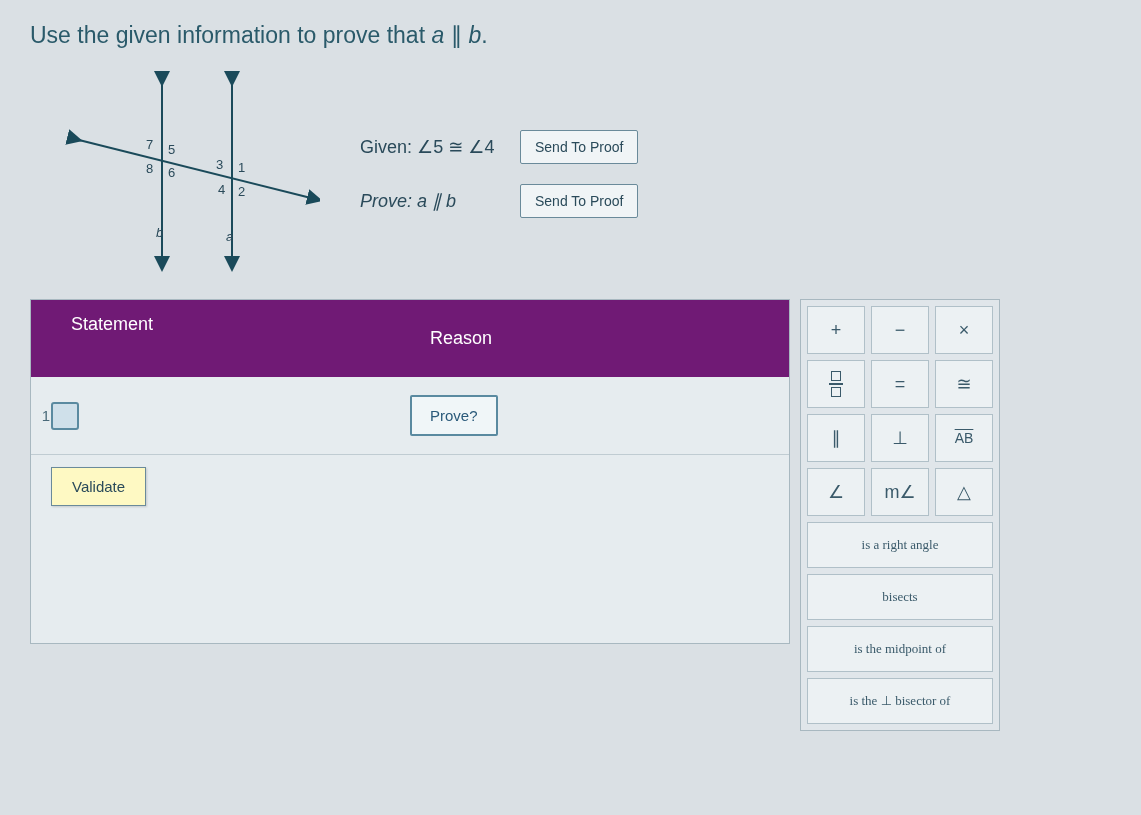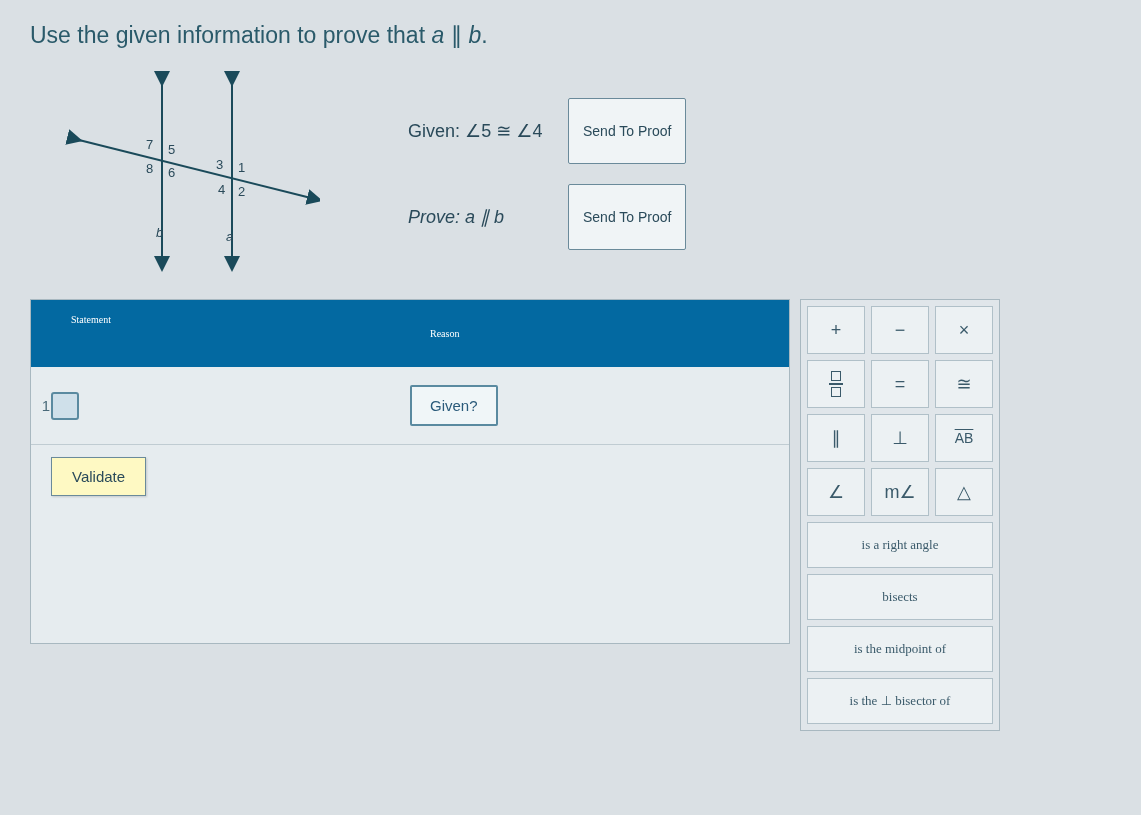--- a/index.html
+++ b/index.html
@@ -29,50 +29,49 @@
     position: relative;
   }
   .given-prove {
     display: flex;
     flex-direction: column;
     gap: 20px;
     font-size: 18px;
     color: #2a4a5a;
   }
   .gp-row { display: flex; align-items: center; gap: 20px; }
-  .gp-row .label { min-width: 140px; margin-left: 48px; }
+  .gp-row .label { min-width: 140px; }
   .btn {
     border: 1px solid #6a8a9a;
     background: #f0f4f6;
     color: #2a4a5a;
-    padding: 24px 14px;
+    padding: 8px 14px;
     font-size: 14px;
     cursor: pointer;
     border-radius: 2px;
   }
   .main-row {
     display: flex;
     padding: 10px 30px 0 30px;
     gap: 10px;
     align-items: flex-start;
   }
   .proof-panel {
     flex: 0 0 760px;
     background: #e6ecef;
     border: 1px solid #a8b8c0;
     min-height: 345px;
     display: flex;
     flex-direction: column;
   }
   .proof-header {
     display: flex;
-    background: #0369a1;
+    background: #701a75;
     color: #fff;
-    font-size: 10px;
-    font-family: Liberation Serif, serif;
+    font-size: 18px;
   }
   .col-stmt { flex: 0 0 50%; padding: 14px 20px 14px 40px; }
   .col-reason { flex: 0 0 50%; padding: 28px 20px; }
   .proof-row {
     display: flex;
     border-bottom: 1px solid #c0ccd2;
     padding: 18px 10px;
     align-items: center;
     background: #e6ecef;
   }
@@ -200,21 +199,21 @@
     <div class="proof-header">
       <div class="col-stmt">Statement</div>
       <div class="col-reason">Reason</div>
     </div>
     <div class="proof-row">
       <div class="row-num">1</div>
       <div class="stmt-cell">
         <div class="box-input"></div>
       </div>
       <div class="reason-cell">
-        <button class="reason-btn">Given?</button>
+        <button class="reason-btn">Prove?</button>
       </div>
     </div>
     <div class="validate-row">
       <button class="validate-btn">Validate</button>
     </div>
   </div>
 
   <div class="symbol-panel">
     <div class="sym-grid">
       <div class="sym-btn">+</div>

